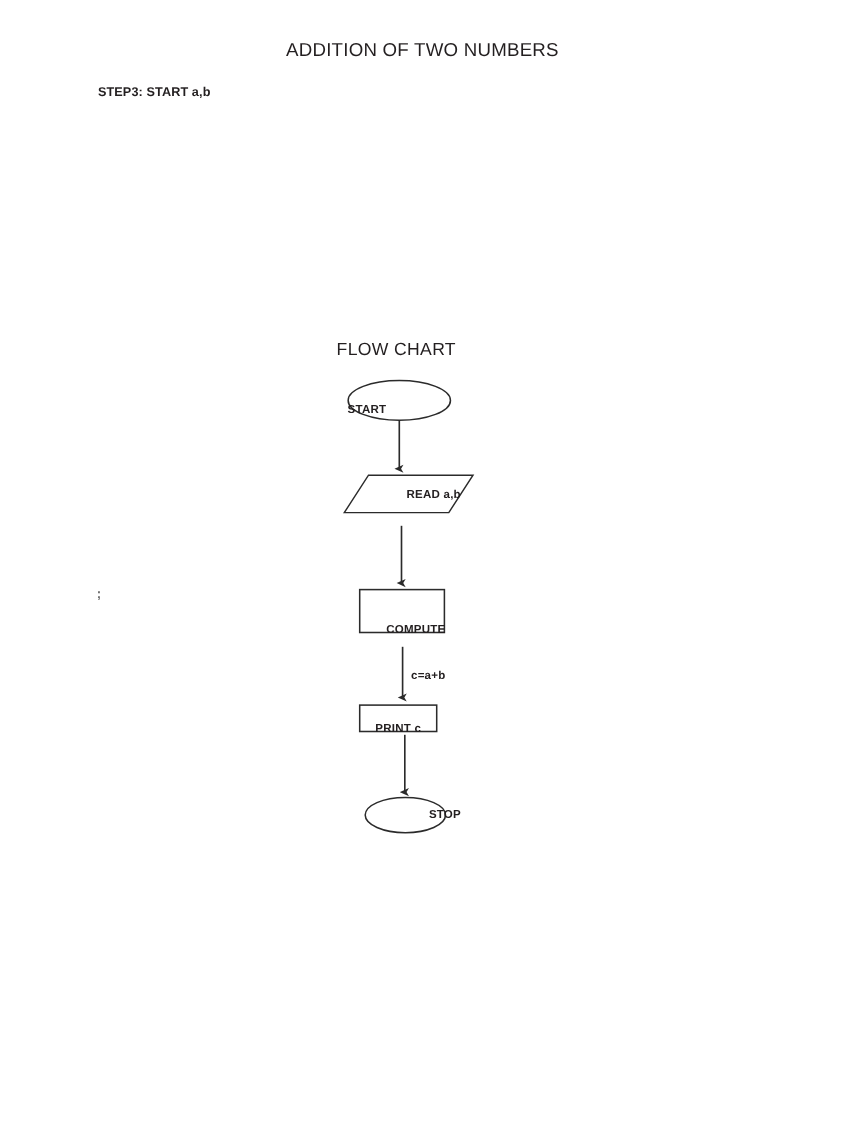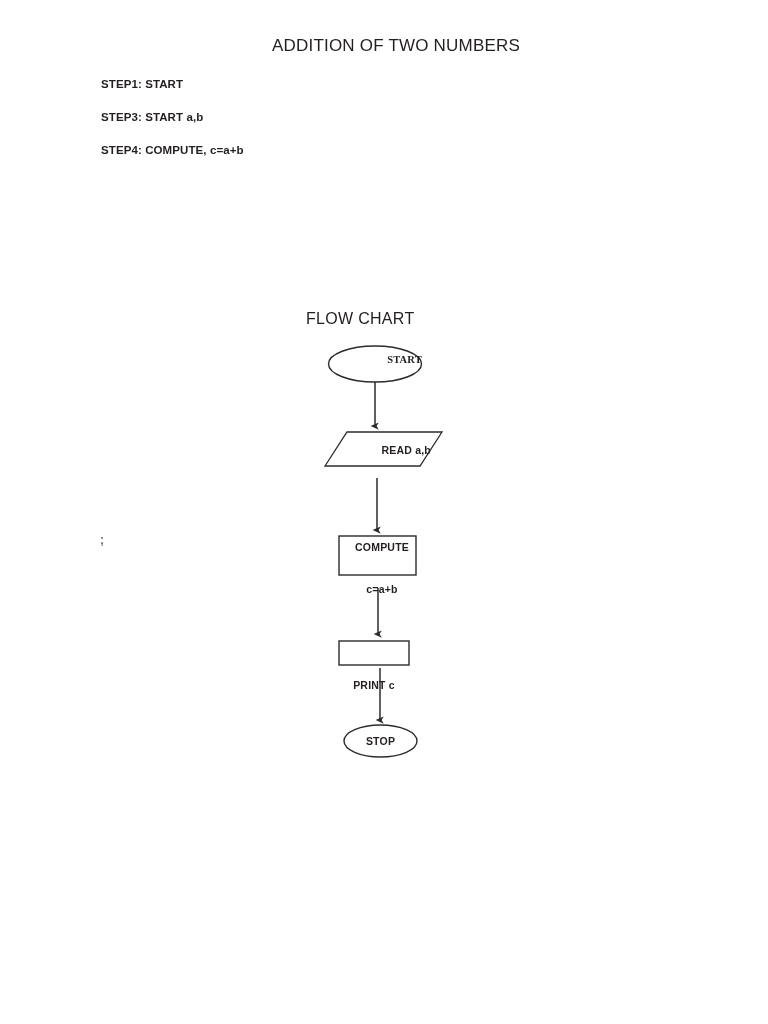--- a/index.html
+++ b/index.html
@@ -13,21 +13,20 @@
     position: relative;
     font-family: "Liberation Sans", sans-serif;
     color: #231f20;
     overflow: hidden;
   }
 
   #doc-page {
     position: absolute;
     inset: 0;
     background: #ffffff;
-    margin-left: 12px;
   }
 
   
   #doc-title {
     position: absolute;
     top: 36px;
     left: 0;
     width: 768px;
     text-align: center;
     font-size: 17px;
@@ -62,21 +61,21 @@
     font-size: 12px;
     font-weight: bold;
     color: #6d6d6d;
     white-space: pre;
   }
 
   
   #flowchart-heading {
     position: absolute;
     top: 310px;
-    left: 294px;
+    left: 306px;
     font-size: 16px;
     font-weight: 400;
     letter-spacing: 0.3px;
     color: #231f20;
     white-space: pre;
   }
 
   #flowchart-canvas {
     position: absolute;
     left: 0;
@@ -92,63 +91,61 @@
     font-weight: bold;
     letter-spacing: 0.2px;
     color: #231f20;
     white-space: pre;
     line-height: 14px;
   }
 
   
   #label-start {
     left: 316px;
-    top: 353px;
+    top: 365px;
     width: 94px;
-    text-align: right;
-    font-family: Liberation Serif, serif;
+    text-align: left;
   }
   #label-stop {
     left: 332px;
     top: 734px;
     width: 73px;
     text-align: center;
+    padding-left: 36px;
   }
   
   #label-read {
     left: 324px;
     top: 443px;
     width: 95px;
     text-align: right;
   }
   
   #label-compute {
     left: 335px;
-    top: 512px;
+    top: 537px;
     width: 70px;
-    text-align: center;
+    text-align: right;
   }
   #label-print {
     left: 327px;
-    top: 678px;
+    top: 655px;
     width: 70px;
     text-align: center;
   }
 </style>
 </head>
 <body>
 
 <div id="doc-page">
 
   <div id="doc-title">ADDITION OF TWO NUMBERS</div>
 
   <div id="steps-list">
-    <div class="step-line">STEP1: START</div>
     <div class="step-line">STEP3: START a,b</div>
-    <div class="step-line">STEP4: COMPUTE, c=a+b</div>
   </div>
 
   <div id="stray-semicolon">;</div>
 
   <div id="flowchart-heading">FLOW CHART</div>
 
   <svg id="flowchart-canvas" viewBox="0 0 768 1024">
     <defs>
       <marker id="arrowhead" markerWidth="9" markerHeight="9" refX="4.2" refY="4.2" orient="auto" markerUnits="userSpaceOnUse">
         <path d="M0.6,0.4 L4.3,8.6 L8.0,0.4 L4.3,2.6 Z" fill="#2b2b2b"></path>

